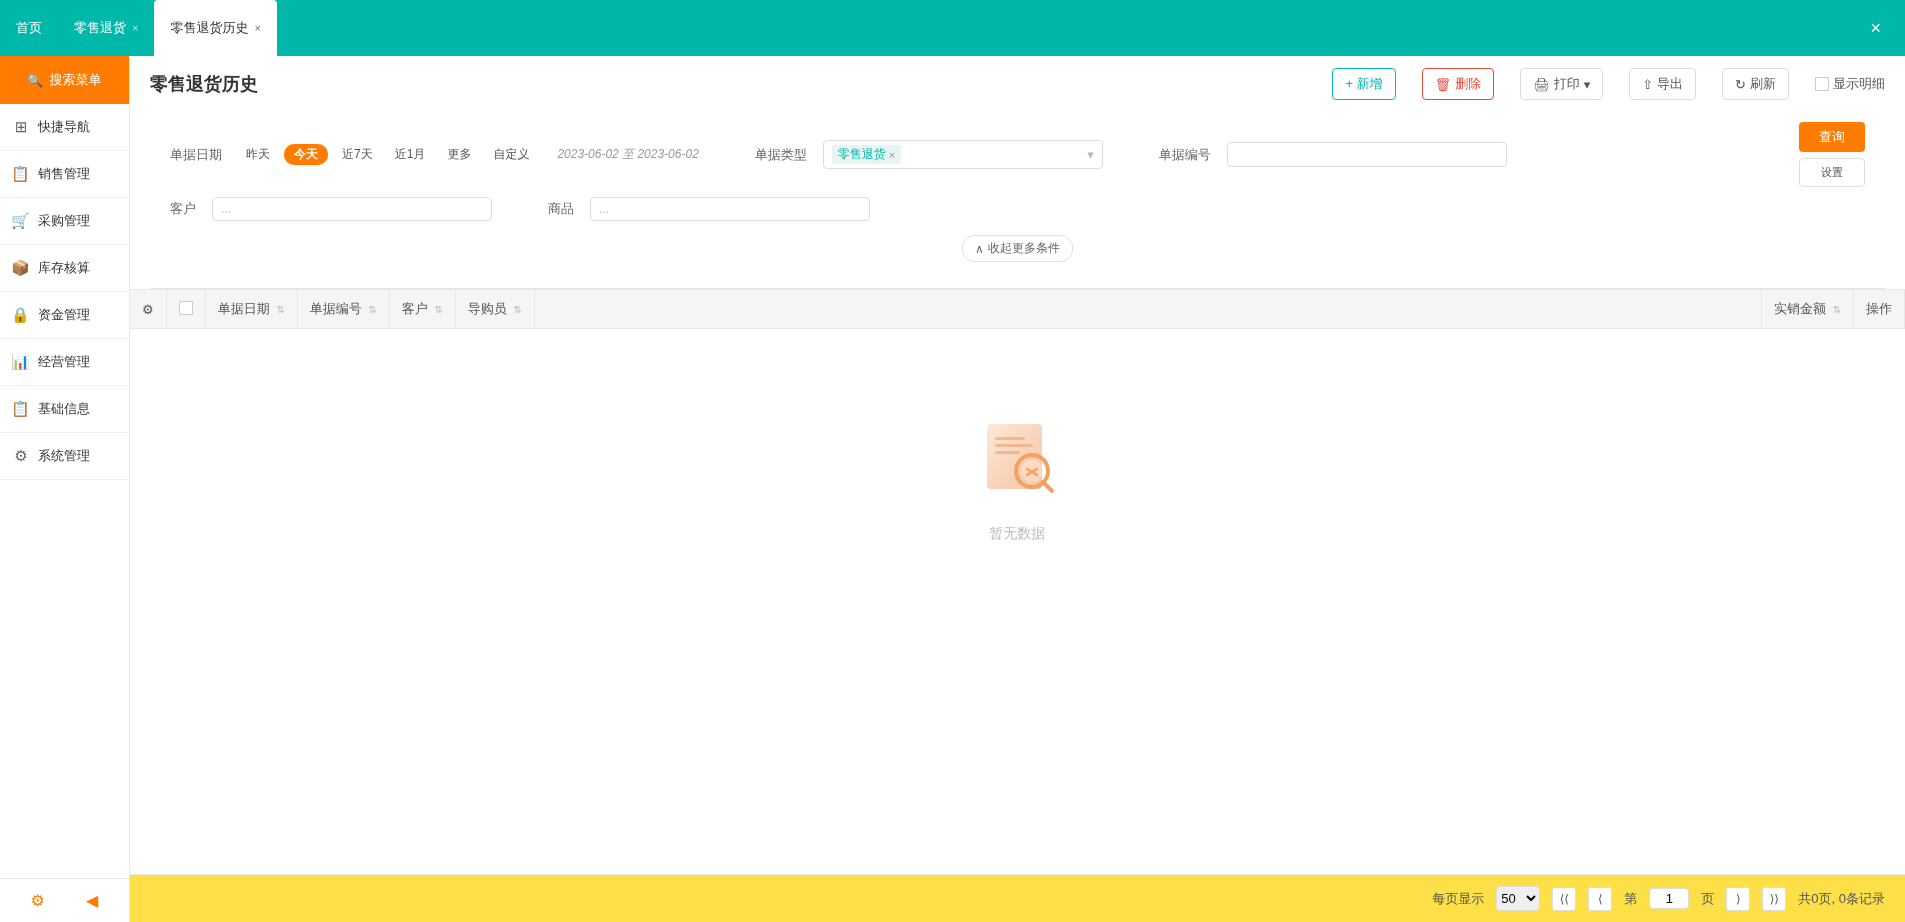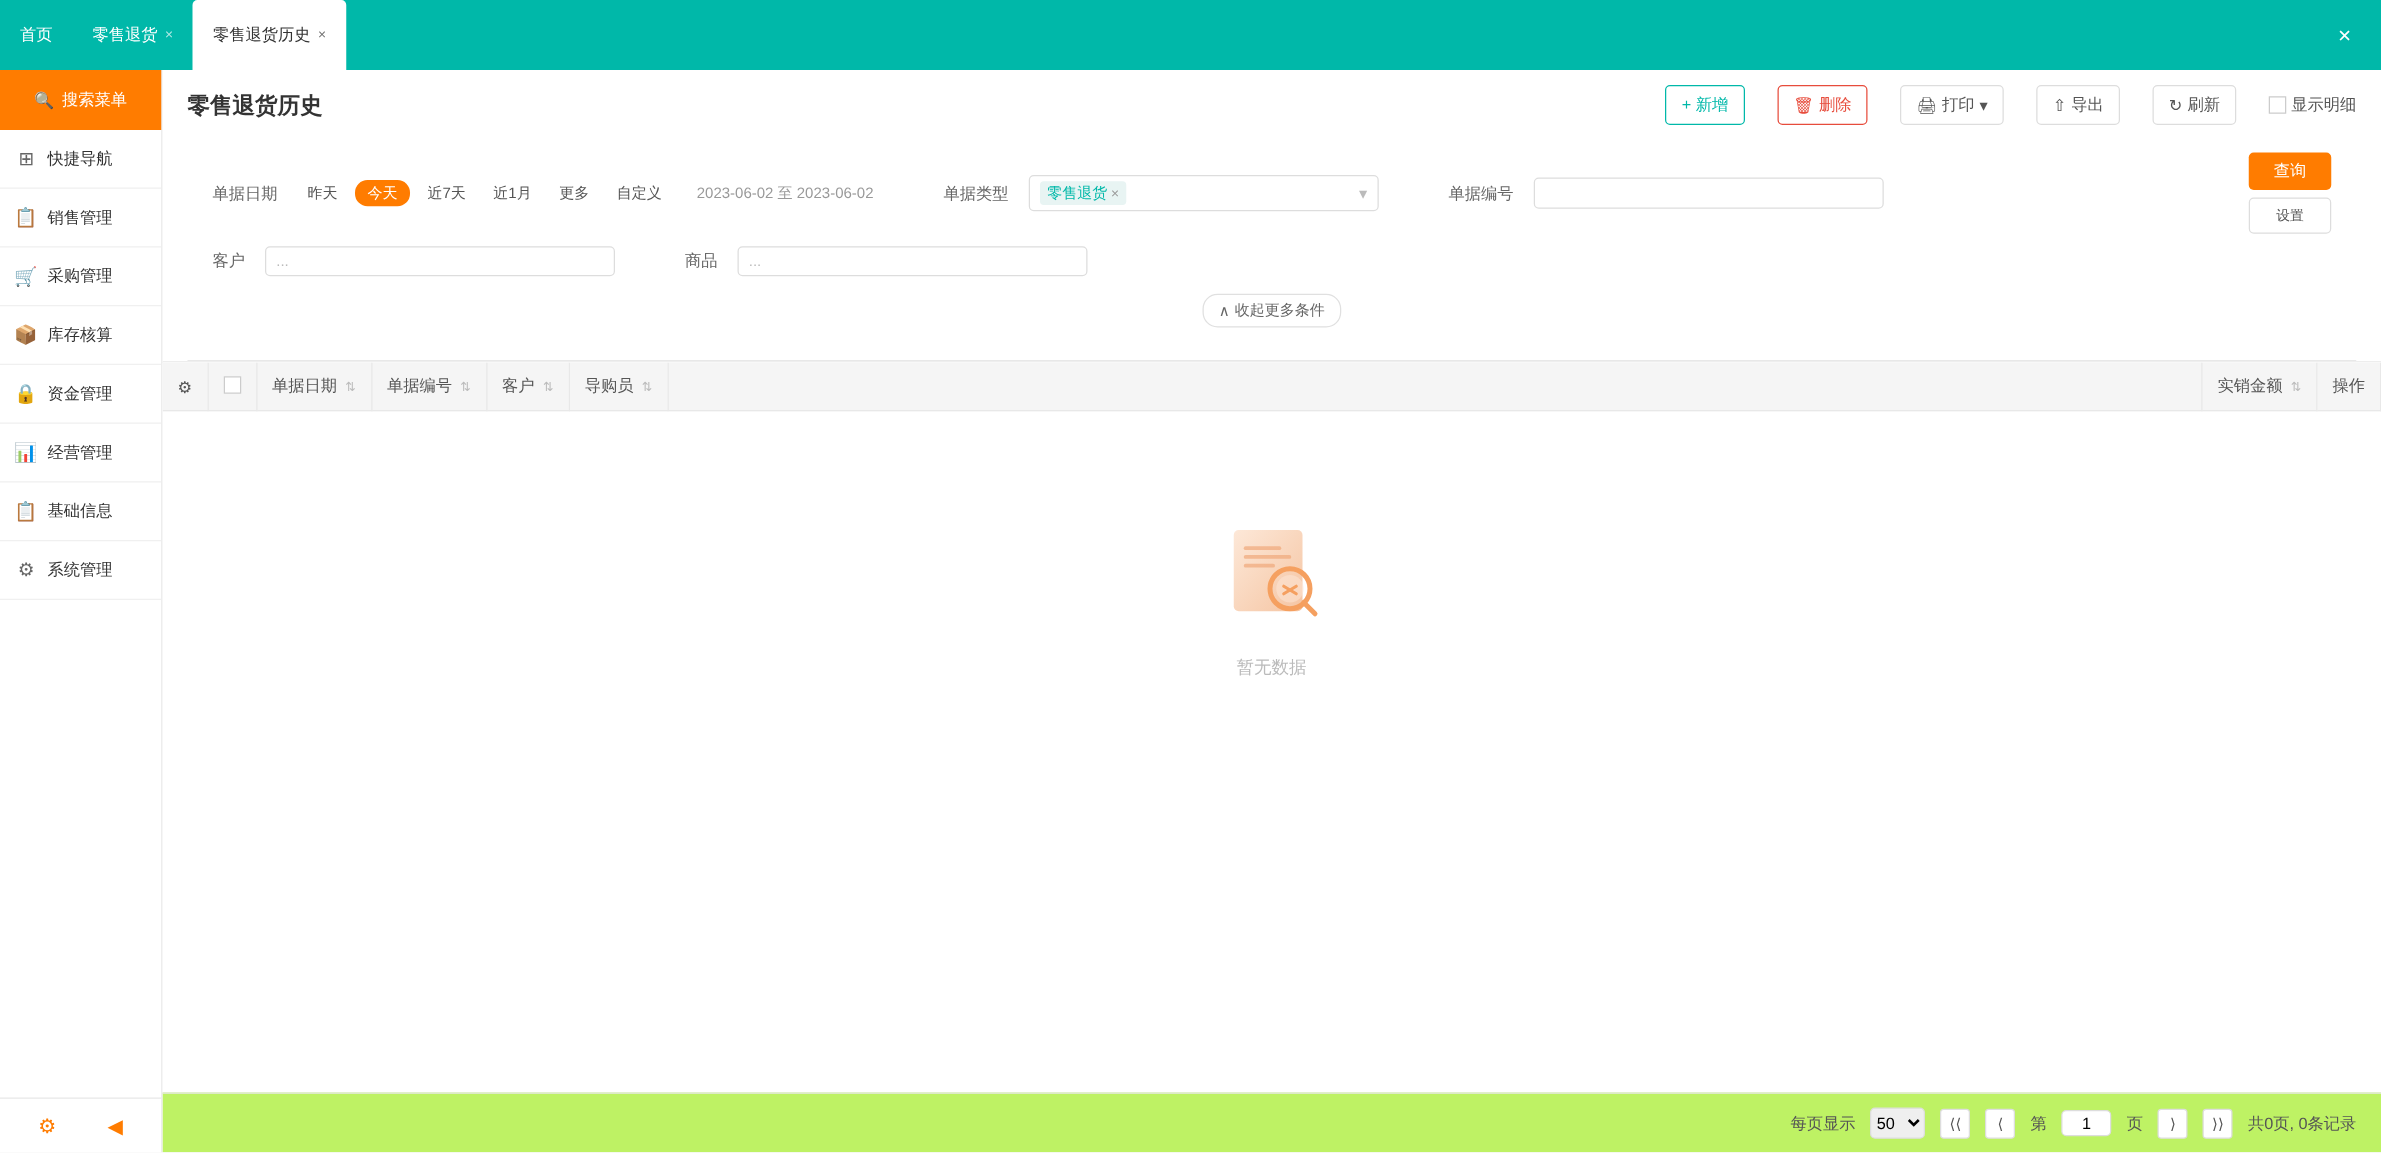--- a/index.html
+++ b/index.html
@@ -215,25 +215,27 @@
       cursor: pointer;
       border: none;
       background: transparent;
       color: #555;
     }
     .date-btn.active {
       background: #ff7c00;
       color: #fff;
       border-radius: 10px;
       padding: 2px 10px;
+      font-weight: bold;
     }
     .date-range-text {
       font-size: 12px;
       color: #999;
       margin-left: 4px;
+      font-style: italic;
     }
     .filter-select {
       display: flex;
       align-items: center;
       border: 1px solid #ddd;
       border-radius: 4px;
       padding: 4px 8px;
       background: #fff;
       min-width: 200px;
       cursor: pointer;
@@ -361,21 +363,21 @@
       margin-bottom: 16px;
     }
     .empty-text {
       font-size: 14px;
       color: #bbb;
     }
 
     
     .pagination-bar {
       height: 48px;
-      background: #bef264;
+      background: #fde047;
       border-top: 1px solid #e8e8e8;
       display: flex;
       align-items: center;
       justify-content: flex-end;
       padding: 0 20px;
       gap: 12px;
       font-size: 13px;
       color: #555;
       flex-shrink: 0;
     }

